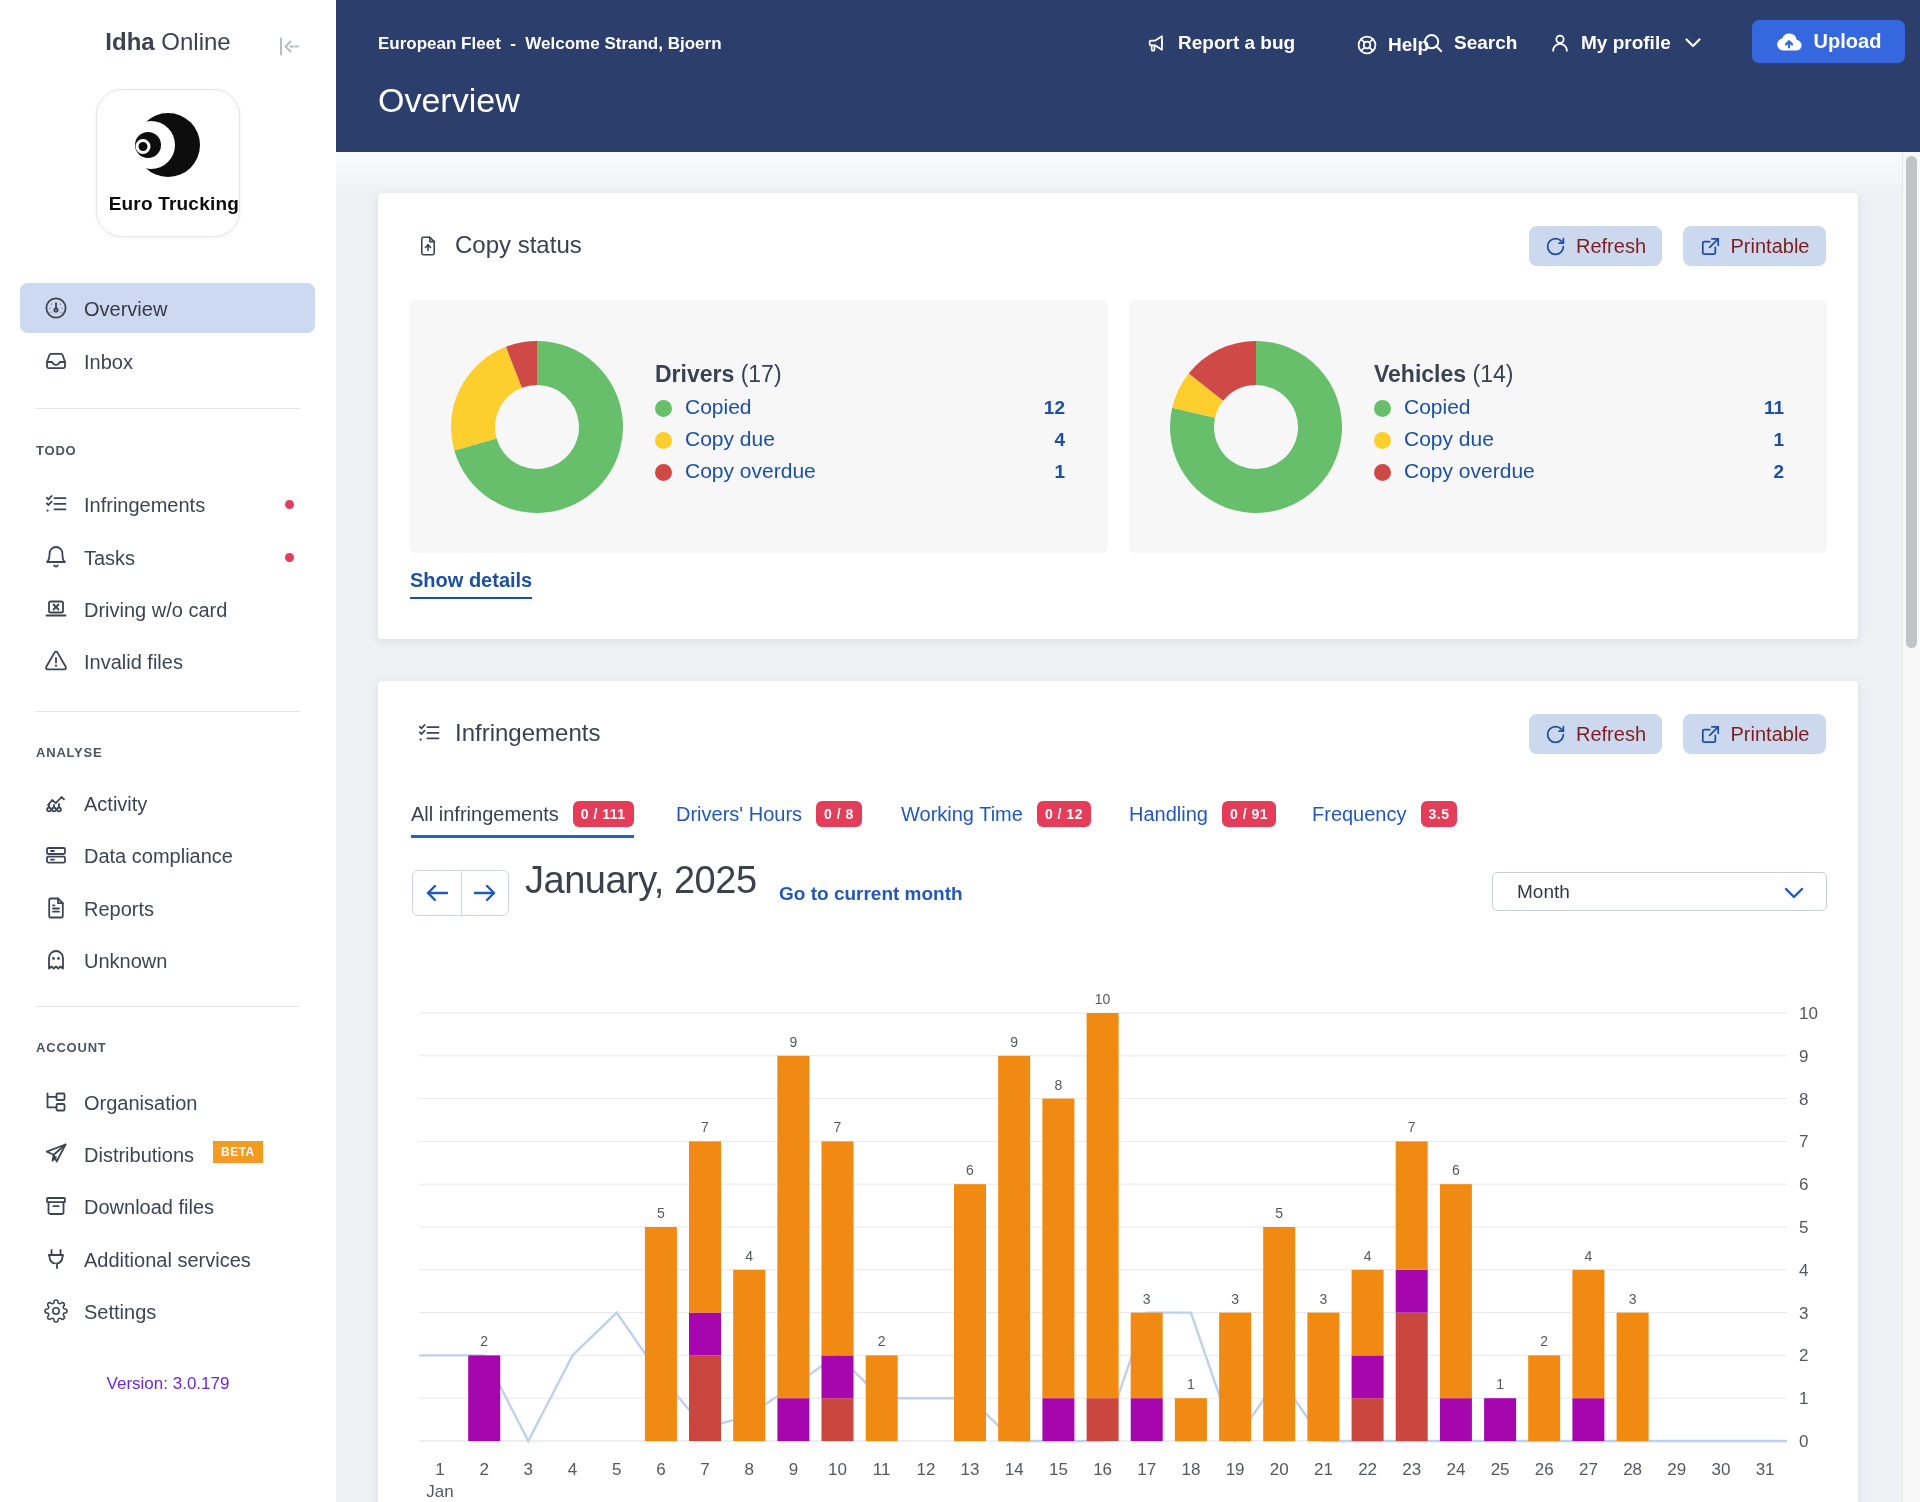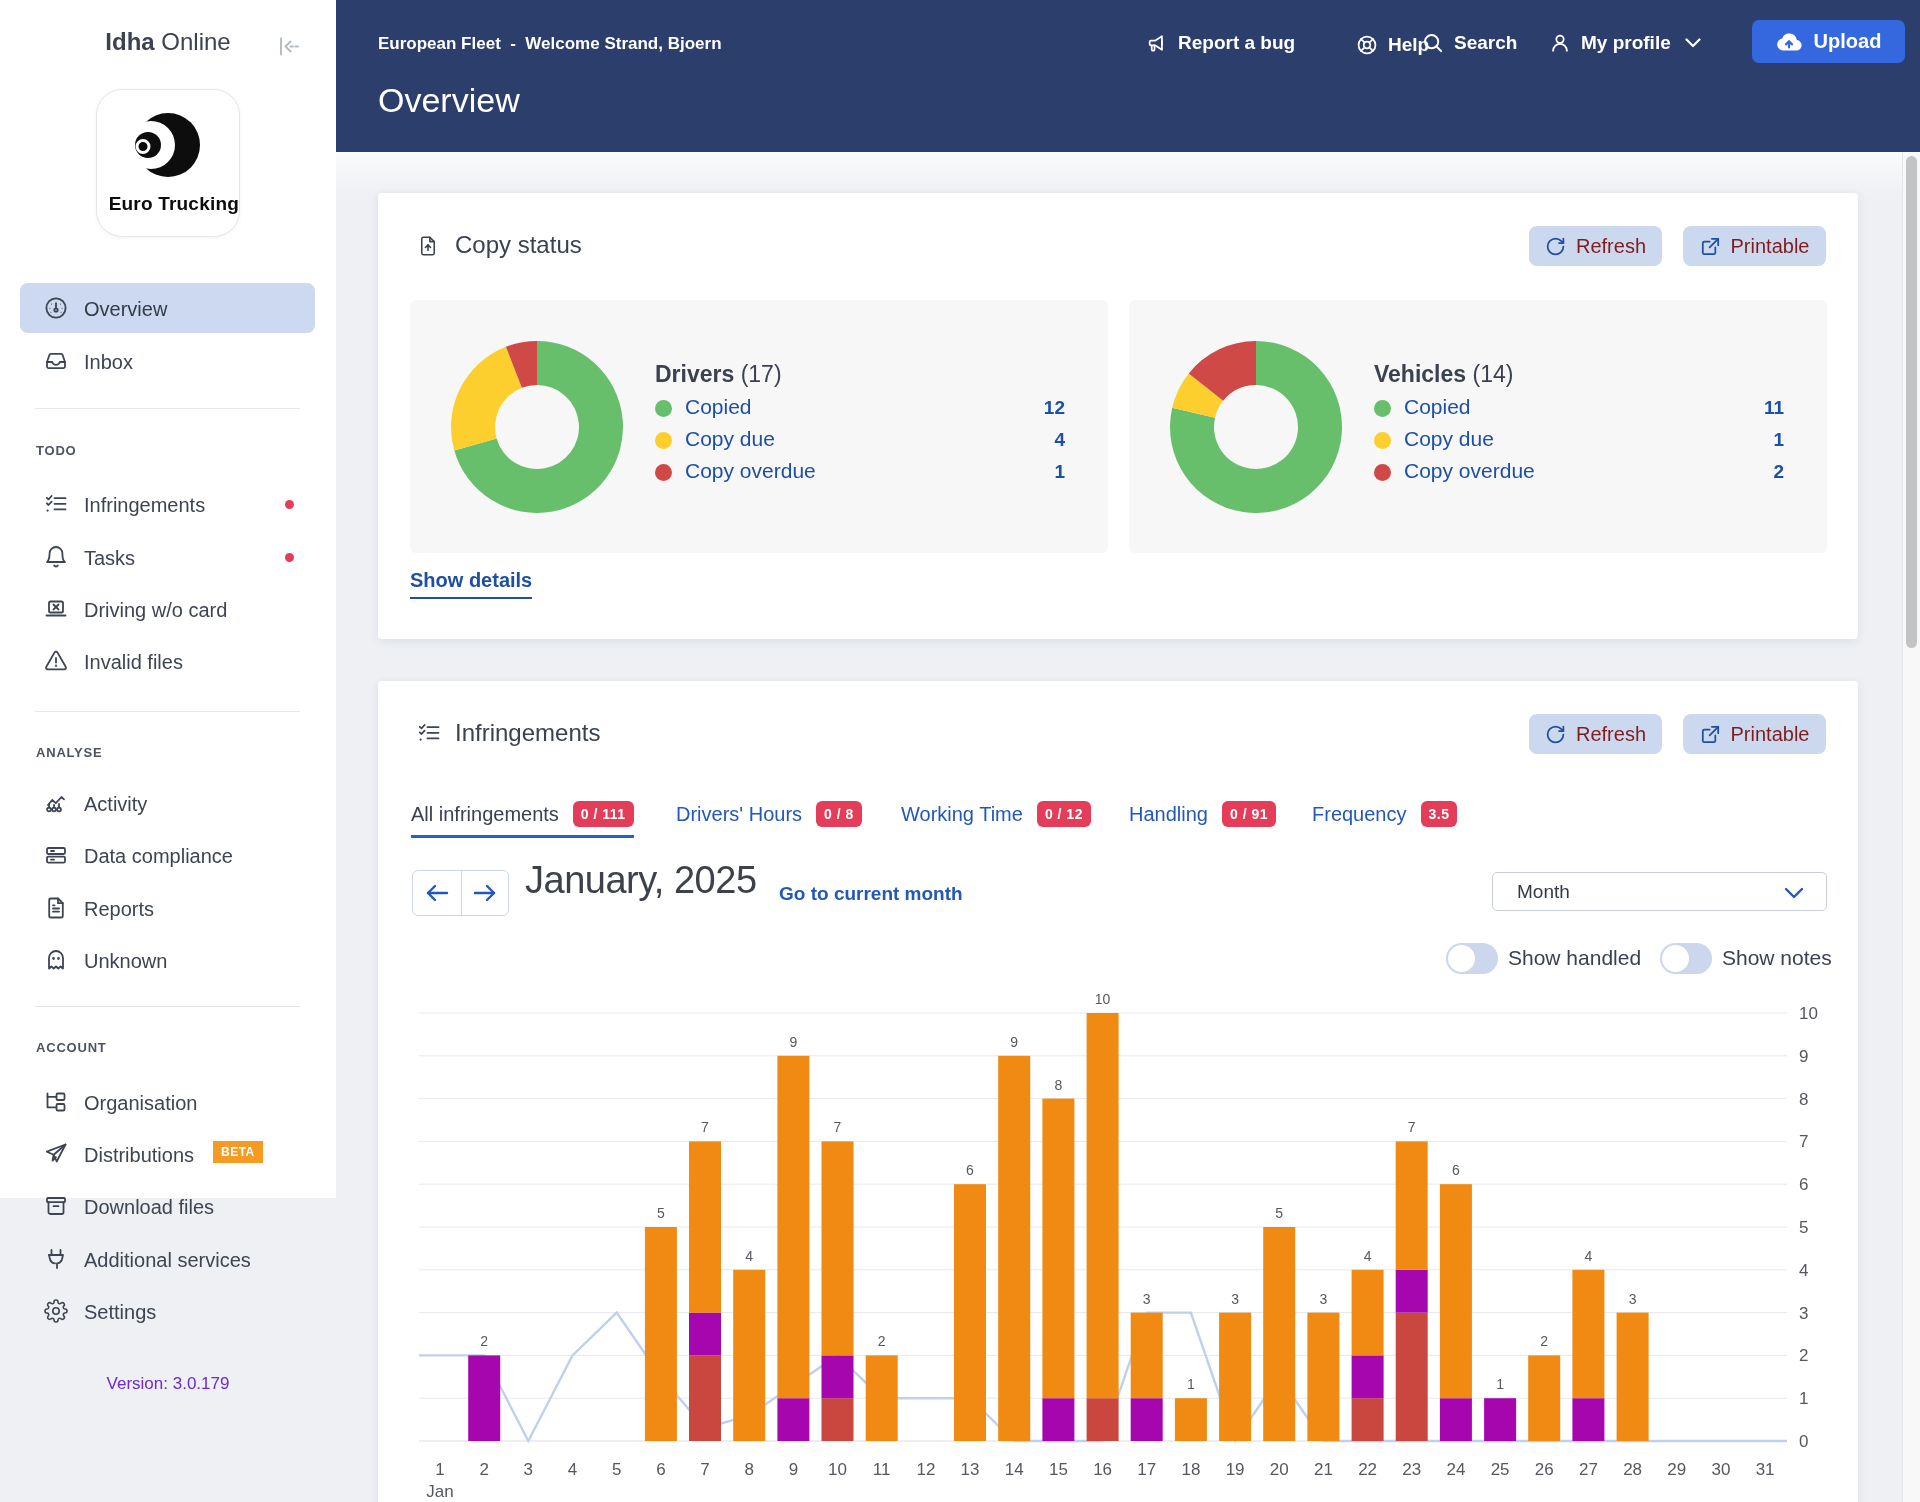--- a/index.html
+++ b/index.html
@@ -1,17 +1,17 @@
 <!DOCTYPE html>
 <html><head>
 <meta charset="utf-8">
 <style>
 * { margin:0; padding:0; box-sizing:border-box; }
 html,body { width:1920px; height:1502px; overflow:hidden; font-family:"Liberation Sans", sans-serif; background:#eef0f3; }
-.sidebar { position:absolute; left:0; top:0; width:336px; height:1198px; background:#fff; z-index:5; }
+.sidebar { position:absolute; left:0; top:0; width:336px; height:1502px; background:#fff; z-index:5; }
 .main { position:absolute; left:336px; top:0; width:1584px; height:1502px; }
 .topbar { position:absolute; left:0; top:0; width:100%; height:152px; background:#2b3e6c; color:#fff; z-index:4; }
 .content { position:absolute; left:0; top:152px; width:100%; height:1350px; }
 .content::before { content:""; position:absolute; left:0; top:0; width:100%; height:44px; background:linear-gradient(#fbfbfc, #eef0f3); }
 .card { position:absolute; left:42px; width:1480px; background:#fff; border-radius:4px; box-shadow:0 2px 8px rgba(40,60,100,0.10); }
 #card1 { top:41px; height:446px; }
 #card2 { top:529px; height:1000px; }
 .brand { position:absolute; left:0; top:28px; width:336px; text-align:center; font-size:24px; color:#3c4250; }
 .brand .b1 { font-weight:bold; }
 .collapse { position:absolute; right:36px; top:8px; }
@@ -429,26 +429,20 @@
                 <path d="M2 9h19"></path>
                 <path d="M14 2l7 7-7 7"></path>
               </svg>
             </div>
         </div>
         <span class="mtitle">January, 2025</span>
         <span class="golink">Go to current month</span>
         <div class="mselect">Month<svg width="20" height="12" viewBox="0 0 20 12" fill="none" stroke="#2158b9" stroke-width="2.4" stroke-linecap="round" stroke-linejoin="round">
               <path d="M2 2l8 8 8-8"></path>
             </svg></div>
-      </div>
-      <div class="togglerow">
-        <span class="toggle" style="left:1068px;"></span>
-          <span class="tlabel" style="left:1130px;">Show handled</span>
-        <span class="toggle" style="left:1282px;"></span>
-          <span class="tlabel" style="left:1344px;">Show notes</span>
       </div>
       <div class="chartwrap"><svg class="chart" width="1480" height="513" viewBox="0 0 1480 513">
             <line x1="41" y1="451.0" x2="1409" y2="451.0" stroke="#dcdde0" stroke-width="1"></line>
             <line x1="41" y1="408.2" x2="1409" y2="408.2" stroke="#e7e8ea" stroke-width="1"></line>
             <line x1="41" y1="365.4" x2="1409" y2="365.4" stroke="#e7e8ea" stroke-width="1"></line>
             <line x1="41" y1="322.6" x2="1409" y2="322.6" stroke="#e7e8ea" stroke-width="1"></line>
             <line x1="41" y1="279.8" x2="1409" y2="279.8" stroke="#e7e8ea" stroke-width="1"></line>
             <line x1="41" y1="237.0" x2="1409" y2="237.0" stroke="#e7e8ea" stroke-width="1"></line>
             <line x1="41" y1="194.2" x2="1409" y2="194.2" stroke="#e7e8ea" stroke-width="1"></line>
             <line x1="41" y1="151.4" x2="1409" y2="151.4" stroke="#e7e8ea" stroke-width="1"></line>

